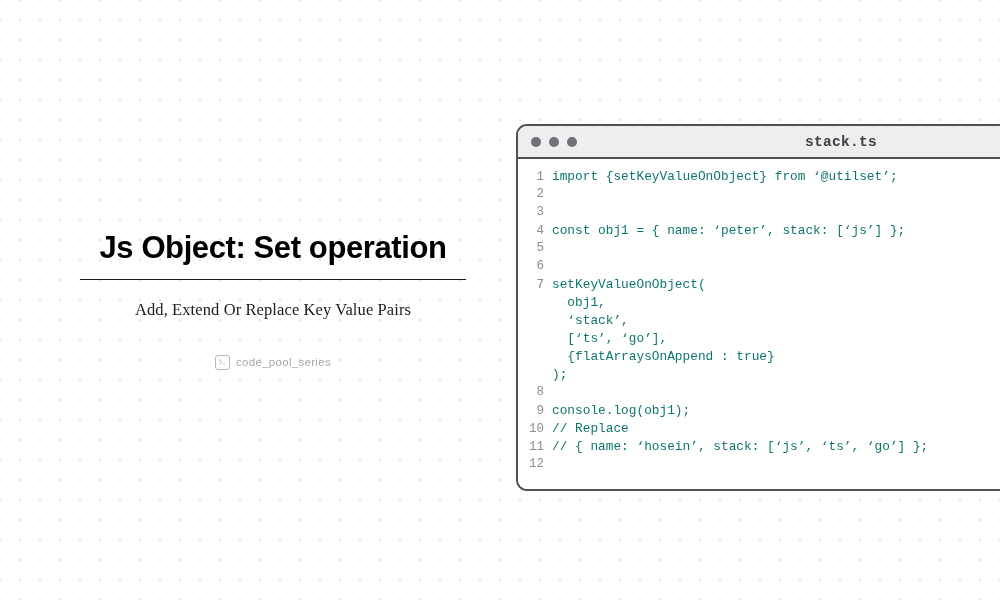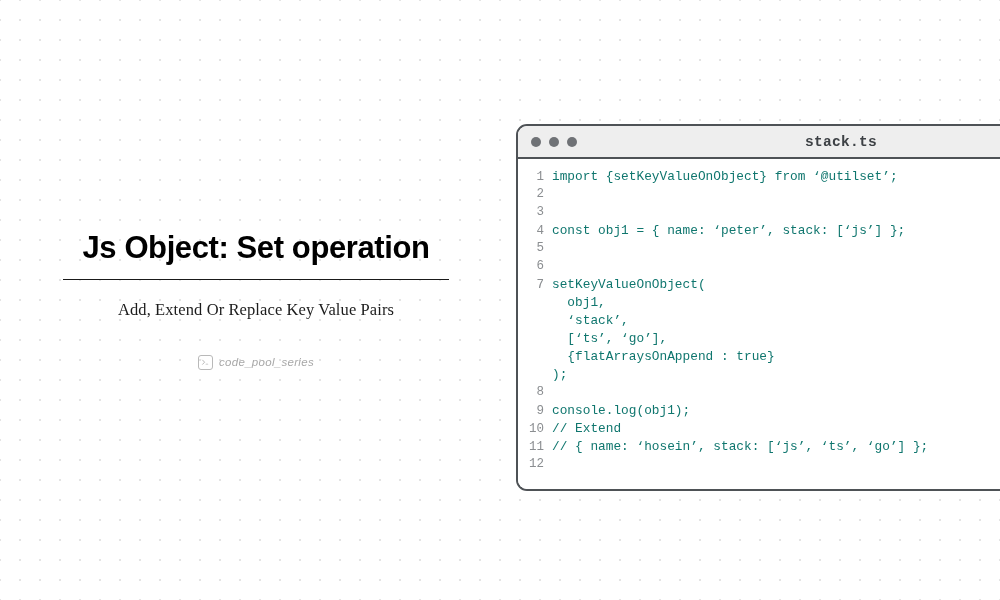--- a/index.html
+++ b/index.html
@@ -22,21 +22,21 @@
     background-color: #ffffff;
     background-image:
       radial-gradient(#e4e4e4 1px, transparent 1.2px);
     background-size: 20px 20px;
     background-position: 10px 10px;
   }
 
   
   #hero {
     position: absolute;
-    left: 0;
+    left: 17px;
     top: 0;
     width: 512px;
     height: 600px;
     display: flex;
     flex-direction: column;
     align-items: center;
     justify-content: center;
   }
   #hero-inner {
     width: 386px;
@@ -85,21 +85,20 @@
     justify-content: center;
     flex: none;
   }
   #brand-icon svg { display: block; }
   #brand-label {
     font-family: "Liberation Sans", sans-serif;
     font-size: 11.5px;
     color: #a8a8a8;
     letter-spacing: 0.3px;
     white-space: nowrap;
-    font-style: italic;
   }
 
   
   #code-window {
     position: absolute;
     left: 516px;
     top: 124px;
     width: 520px;         
     border: 2px solid #4e5256;
     border-radius: 11px;
@@ -220,18 +219,18 @@
       <div class="code-line"><span class="ln">5</span><span class="code-text"></span></div>
       <div class="code-line"><span class="ln">6</span></div>
       <div class="code-line"><span class="ln">7</span><span class="code-text">setKeyValueOnObject(</span></div>
       <div class="code-line"><span class="ln"></span><span class="code-text">  obj1,</span></div>
       <div class="code-line"><span class="ln"></span><span class="code-text">  ‘stack’,</span></div>
       <div class="code-line"><span class="ln"></span><span class="code-text">  [‘ts’, ‘go’],</span></div>
       <div class="code-line"><span class="ln"></span><span class="code-text">  {flatArraysOnAppend : true}</span></div>
       <div class="code-line"><span class="ln"></span><span class="code-text">);</span></div>
       <div class="code-line"><span class="ln">8</span><span class="code-text"></span></div>
       <div class="code-line"><span class="ln">9</span><span class="code-text">console.log(obj1);</span></div>
-      <div class="code-line"><span class="ln">10</span><span class="code-text">// Extend</span></div>
+      <div class="code-line"><span class="ln">10</span><span class="code-text">// Replace</span></div>
       <div class="code-line"><span class="ln">11</span><span class="code-text">// { name: ‘hosein’, stack: [‘js’, ‘ts’, ‘go’] };</span></div>
       <div class="code-line"><span class="ln">12</span><span class="code-text"></span></div>
     </div>
 
 </div>
 
 </body></html>

